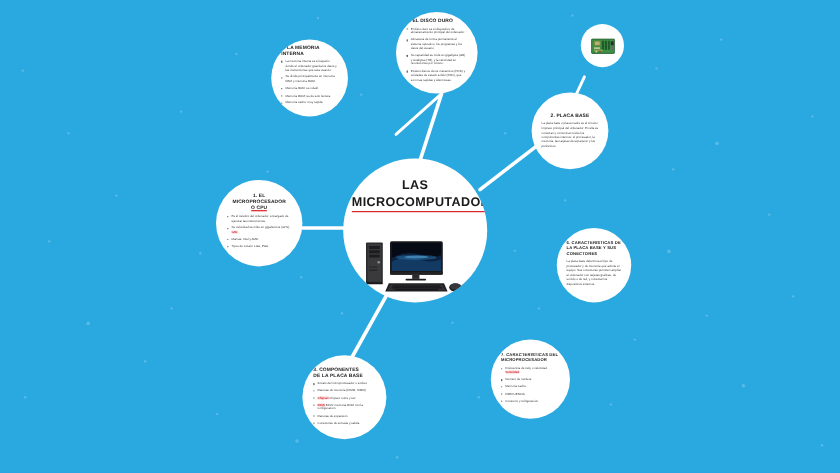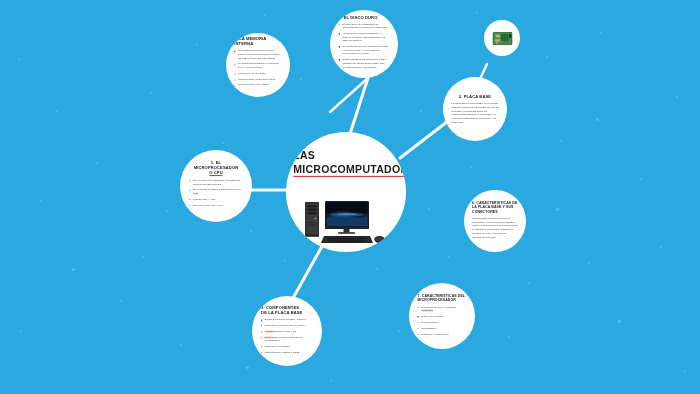--- a/index.html
+++ b/index.html
@@ -61,20 +61,21 @@
   }
 
   .n-title {
     color: #1a1a1a;
     font-weight: bold;
     line-height: 1.25;
     letter-spacing: .1px;
     margin-bottom: 3px;
   }
   .n-title.center-title {
+    text-align: center;
     font-size: 10.5px;
     line-height: 1.3;
     letter-spacing: .3px;
     margin-bottom: 0;
   }
   .n-title.small  { font-size: 4.1px; }
   .n-title.tiny   { font-size: 3.5px; }
   .n-title.centerwrap { text-align: center; }
 
   .underline-red {

